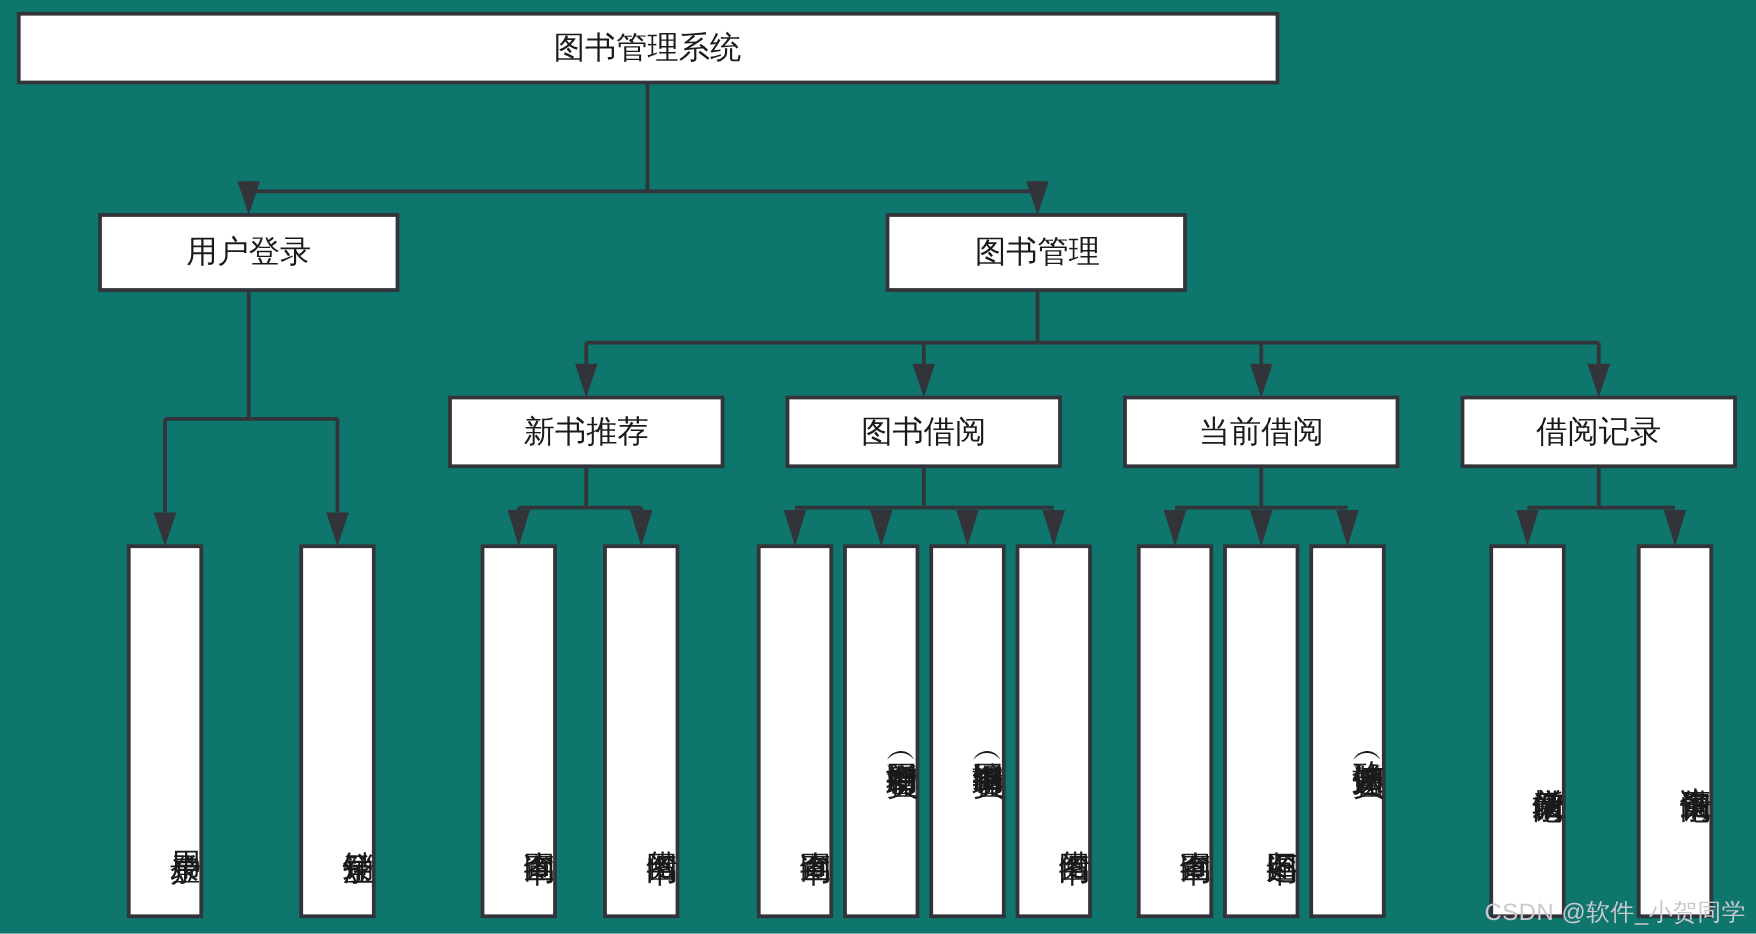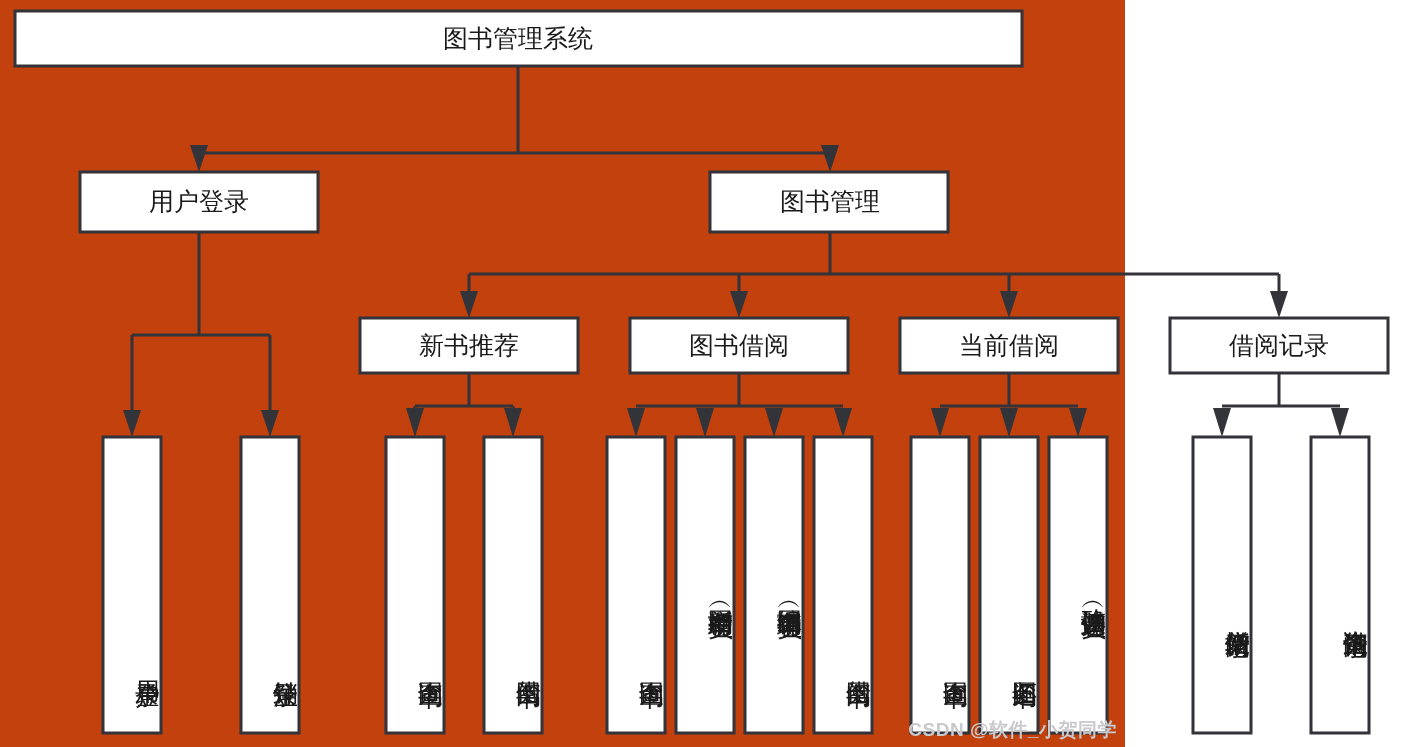--- a/index.html
+++ b/index.html
@@ -8,23 +8,23 @@
     background: #ffffff;
   }
   body {
     width: 1405px;
     height: 747px;
     font-family: "Liberation Sans", "DejaVu Sans", sans-serif;
     overflow: hidden;
   }
   #diagram-root {
     position: relative;
-    width: 1125px;
+    width: 1405px;
     height: 747px;
-    background: #c2410c;
+    background: #0f766e;
   }
   svg.diagram-canvas {
     position: absolute;
     left: 0;
     top: 0;
     width: 1405px;
     height: 747px;
     display: block;
   }
   .node-rect {
@@ -68,21 +68,20 @@
   }
   .watermark {
     position: absolute;
     right: 8px;
     bottom: 4px;
     font-family: "Liberation Sans", "DejaVu Sans", sans-serif;
     font-size: 19px;
     color: #c9c9cd;
     white-space: nowrap;
     letter-spacing: 0.5px;
-    font-weight: bold;
   }
 </style>
 </head>
 <body>
 
 <div id="diagram-root">
 
   <svg class="diagram-canvas" viewBox="0 0 1405 747">
 
     <g>

